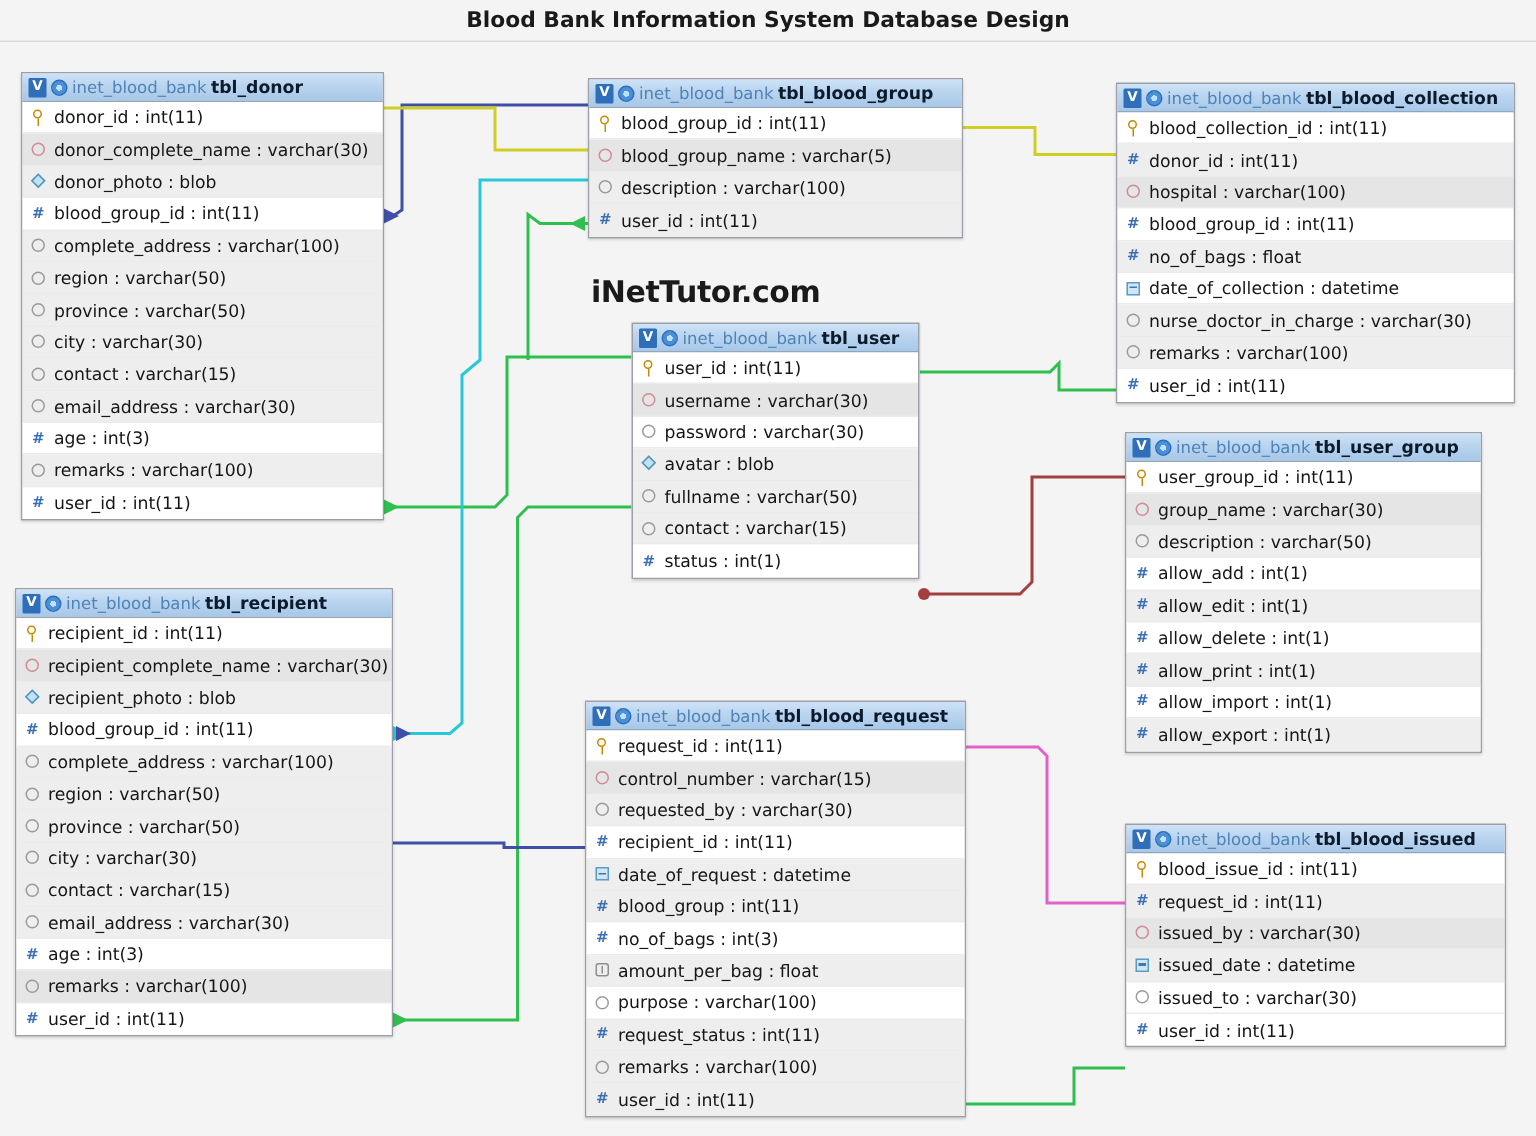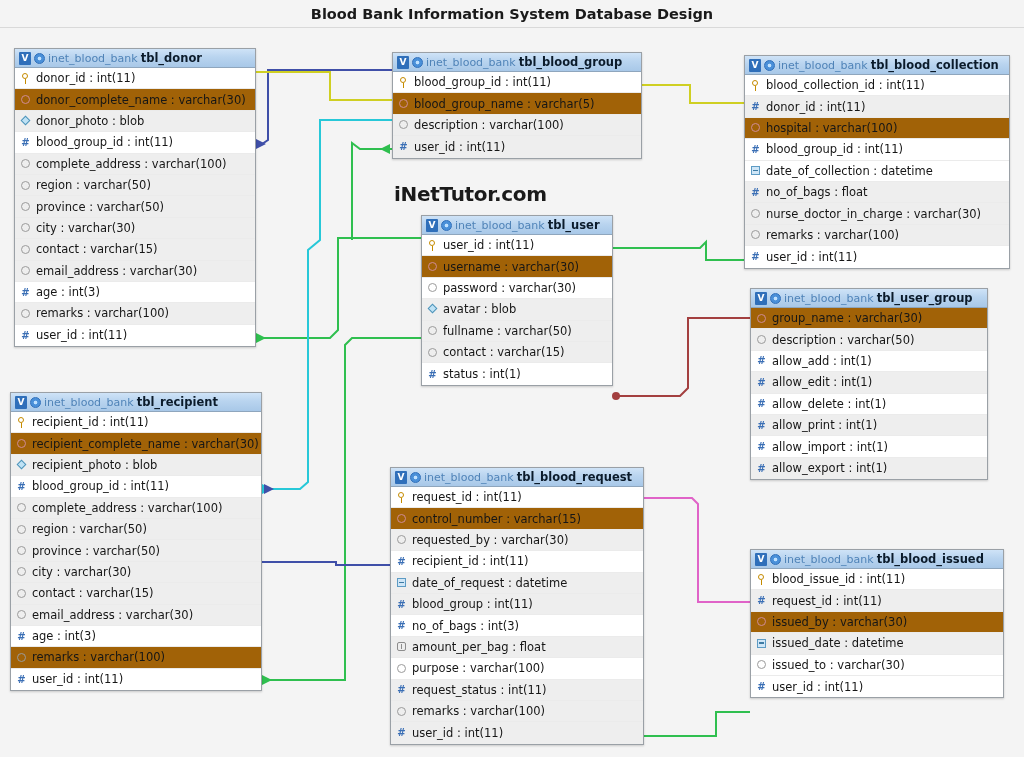--- a/index.html
+++ b/index.html
@@ -111,21 +111,21 @@
     padding: 0 5px;
     box-sizing: border-box;
     font-size: 11.5px;
     color: #1d1d1d;
     border-bottom: 1px solid #ebebeb;
     white-space: nowrap;
   }
   .row:last-child { border-bottom: none; }
   .row.alt { background: #eeeeee; }
   .row.key { background: #fff; }
-  .row.txt { background: #a16207; align-items: center; }
+  .row.txt { background: #e5e5e5; align-items: center; }
   .ico {
     width: 11px; height: 11px;
     flex: 0 0 auto;
     position: relative;
     font-size: 9px;
     line-height: 11px;
     text-align: center;
     color: #5a5a5a;
   }
   
@@ -502,47 +502,51 @@
           <span class="fname">donor_id : int(11)</span>
         </div>
         <div class="row txt">
           <span class="ico circ pink"></span>
           <span class="fname">hospital : varchar(100)</span>
         </div>
         <div class="row key">
           <span class="ico num"></span>
           <span class="fname">blood_group_id : int(11)</span>
         </div>
+        <div class="row alt">
+          <span class="ico num"></span>
+          <span class="fname">no_of_bags : float</span>
+        </div>
         <div class="row key">
           <span class="ico date"></span>
           <span class="fname">date_of_collection : datetime</span>
         </div>
         <div class="row alt">
-          <span class="ico num"></span>
-          <span class="fname">no_of_bags : float</span>
-        </div>
-        <div class="row alt">
           <span class="ico circ"></span>
           <span class="fname">nurse_doctor_in_charge : varchar(30)</span>
         </div>
         <div class="row alt">
           <span class="ico circ"></span>
           <span class="fname">remarks : varchar(100)</span>
         </div>
         <div class="row key">
           <span class="ico num"></span>
           <span class="fname">user_id : int(11)</span>
         </div>
       </div>
       <div class="tbl" style="left: 750px; top: 288px; width: 238px;">
         <div class="tbl-header">
           <span class="hdr-v">V</span>
           <span class="hdr-gear"></span>
           <span class="hdr-db">inet_blood_bank</span>
           <span class="hdr-name">tbl_user_group</span>
+        </div>
+        <div class="row key">
+          <span class="ico pk"></span>
+          <span class="fname">user_group_id : int(11)</span>
         </div>
         <div class="row txt">
           <span class="ico circ pink"></span>
           <span class="fname">group_name : varchar(30)</span>
         </div>
         <div class="row alt">
           <span class="ico circ"></span>
           <span class="fname">description : varchar(50)</span>
         </div>
         <div class="row key">

